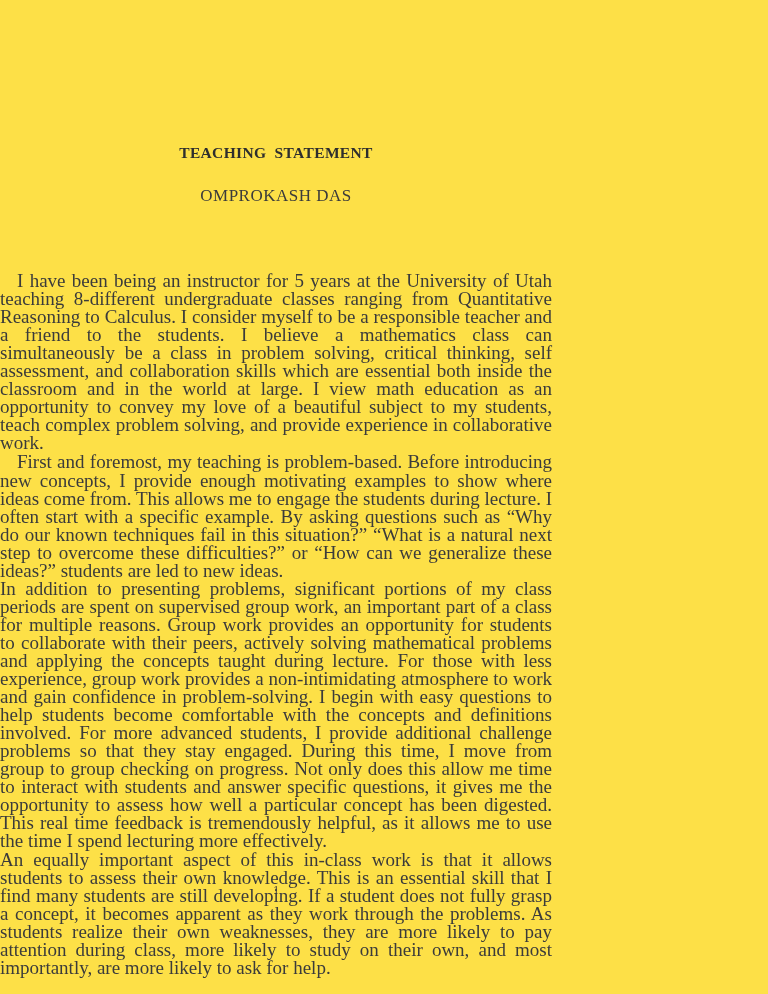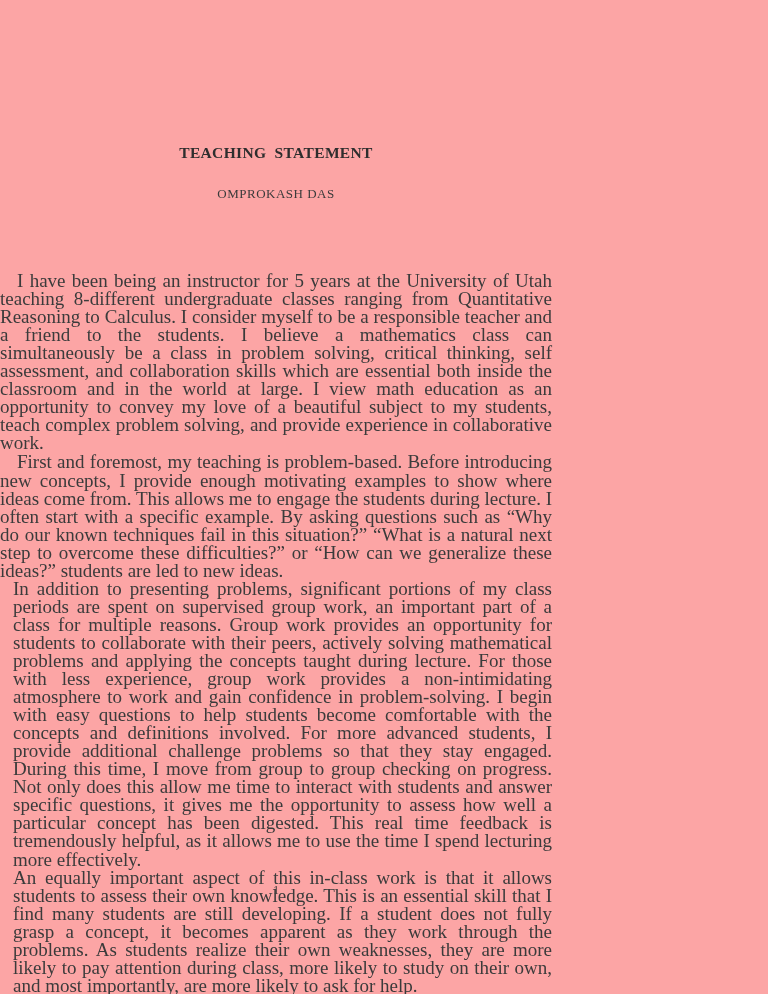--- a/index.html
+++ b/index.html
@@ -4,21 +4,21 @@
 <style>
   html, body {
     margin: 0;
     padding: 0;
     background: #ffffff;
   }
   .page {
     position: relative;
     width: 768px;
     height: 994px;
-    background: #fca5a5;
+    background: #fde047;
     margin: 0 auto;
     overflow: hidden;
     font-family: "Liberation Serif", "DejaVu Serif", serif;
     color: #3b3b3b;
   }
   .doc-title {
     margin: 0;
     padding: 0;
     text-align: center;
     font-weight: bold;
@@ -28,21 +28,21 @@
     color: #2e2e2e;
     position: absolute;
     left: 0;
     top: 144px;
     width: 552px;
   }
   .doc-author {
     margin: 0;
     padding: 0;
     text-align: center;
-    font-size: 13px;
+    font-size: 17px;
     letter-spacing: 0.5px;
     font-variant: small-caps;
     color: #3b3b3b;
     position: absolute;
     left: 0;
     top: 186px;
     width: 552px;
   }
   .body-text {
     position: absolute;
@@ -60,21 +60,20 @@
     hyphens: none;
   }
   .para.indent {
     text-indent: 17px;
   }
   .para.gap-before {
     margin-top: 1px;
   }
   .para.tight-before {
     margin-top: 0;
-    margin-left: 13px;
   }
   .page-number {
     position: absolute;
     left: 0;
     top: 884px;
     width: 552px;
     text-align: center;
     font-size: 11.5px;
     color: #3b3b3b;
   }

